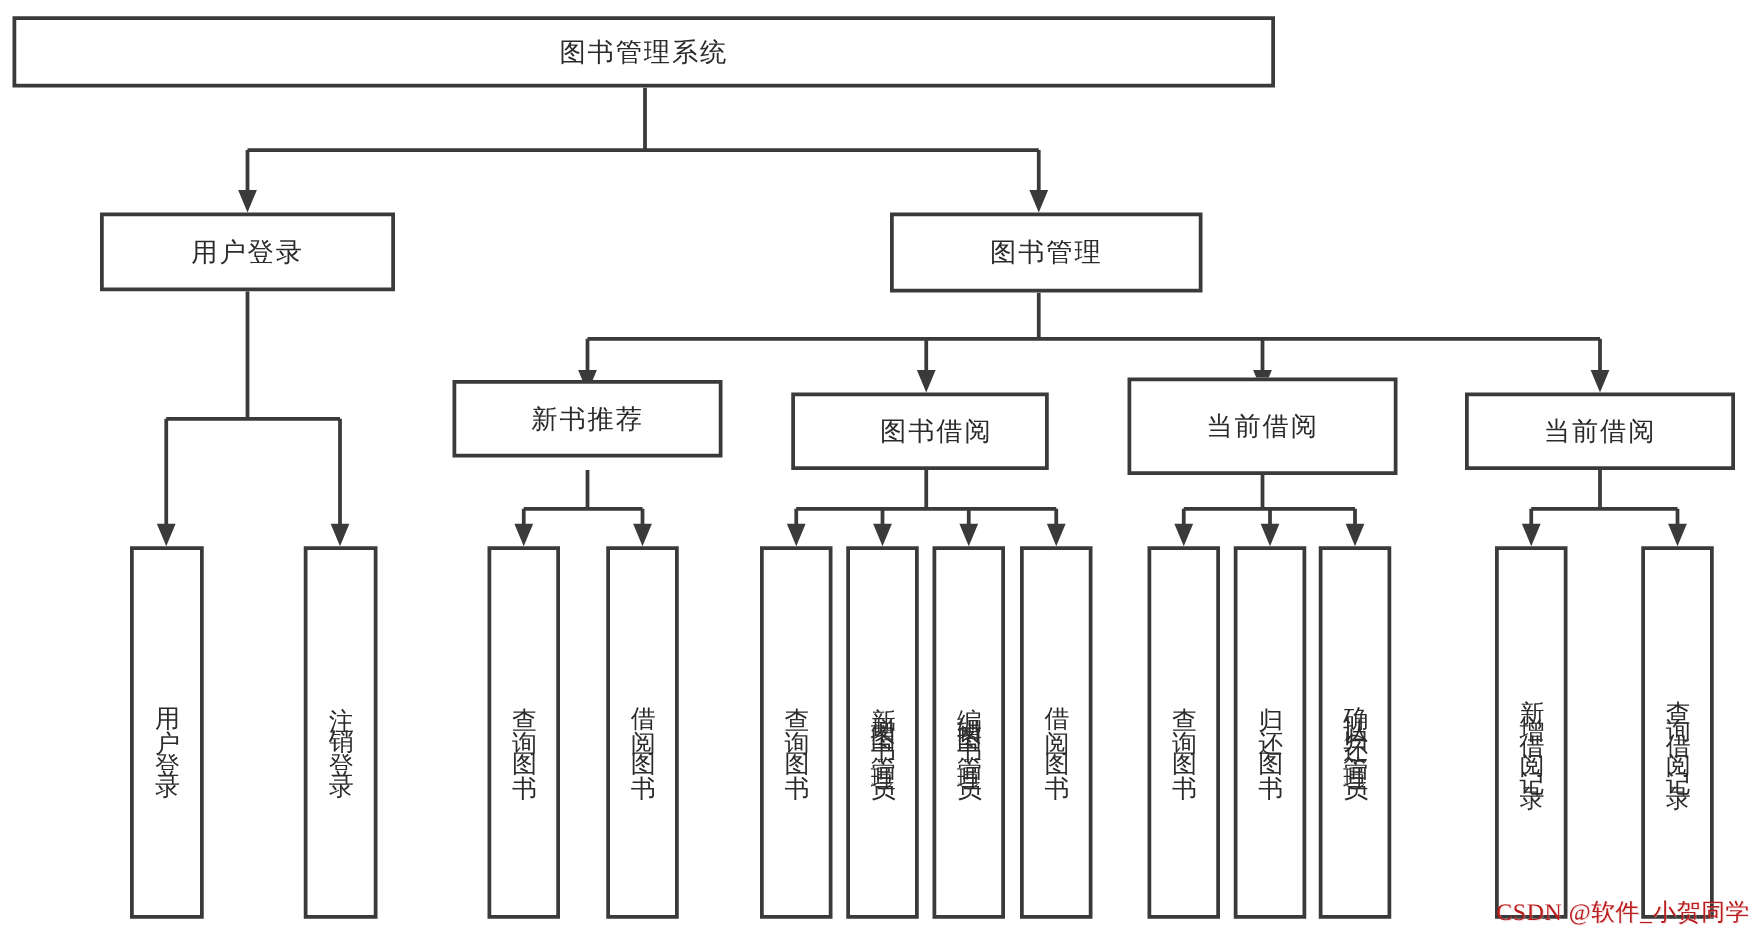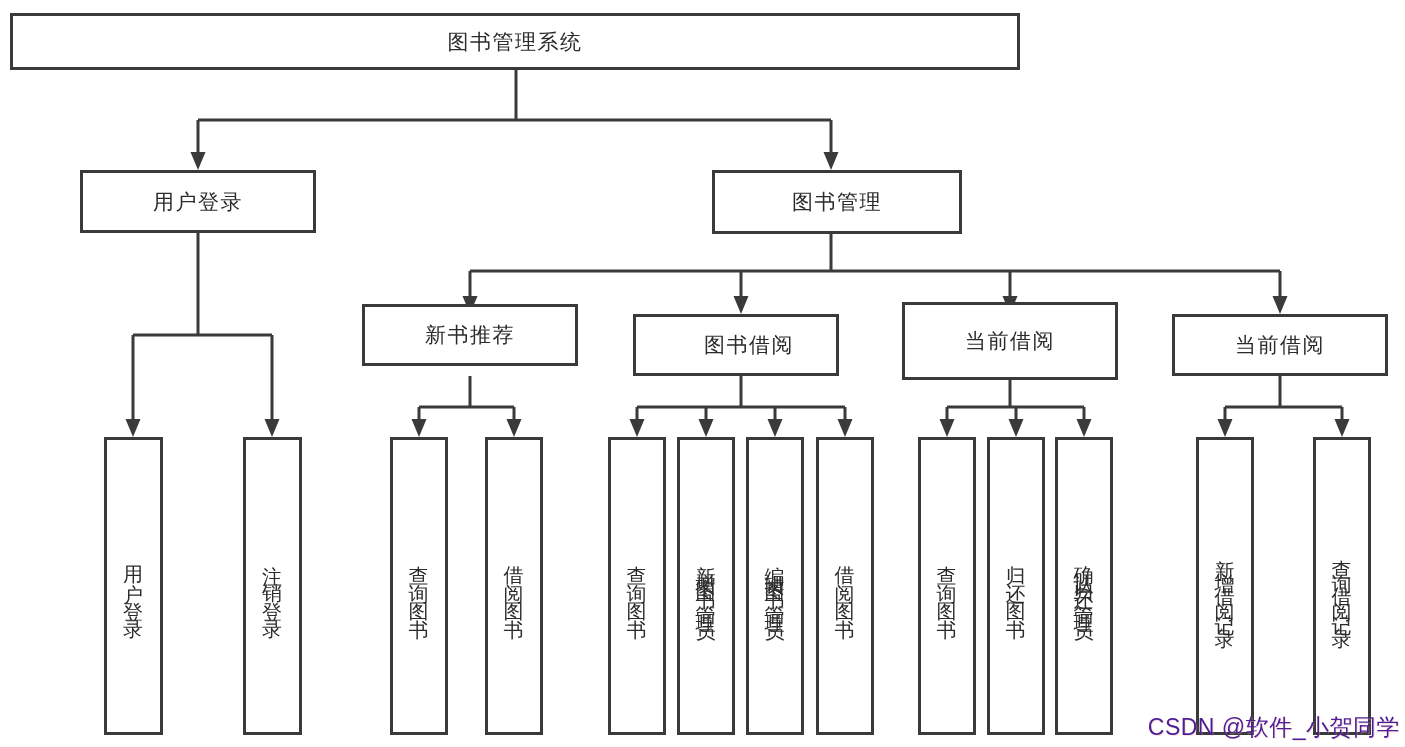--- a/index.html
+++ b/index.html
@@ -46,26 +46,27 @@
     letter-spacing: 18px;
     line-height: 1;
     white-space: nowrap;
   }
   .node-v.len-med .vtext { letter-spacing: 14px; }
   .node-v.len-long .vtext { letter-spacing: 8px; }
   .watermark {
     position: absolute;
     right: 5px;
     bottom: 4px;
-    font-size: 23px;
+    font-size: 19px;
     letter-spacing: 0.5px;
-    color: #4c1d95;
+    color: #b91c1c;
     text-shadow: 1px 1px 0 rgba(240, 170, 170, 0.35);
     z-index: 3;
     white-space: nowrap;
+    font-family: Liberation Serif, serif;
   }
 </style>
 </head>
 <body>
 
 <div class="canvas">
 
   <svg class="connector-layer" width="1405" height="747" viewBox="0 0 1405 747">
     <g stroke="#3a3a3a" stroke-width="3" fill="none">
 

